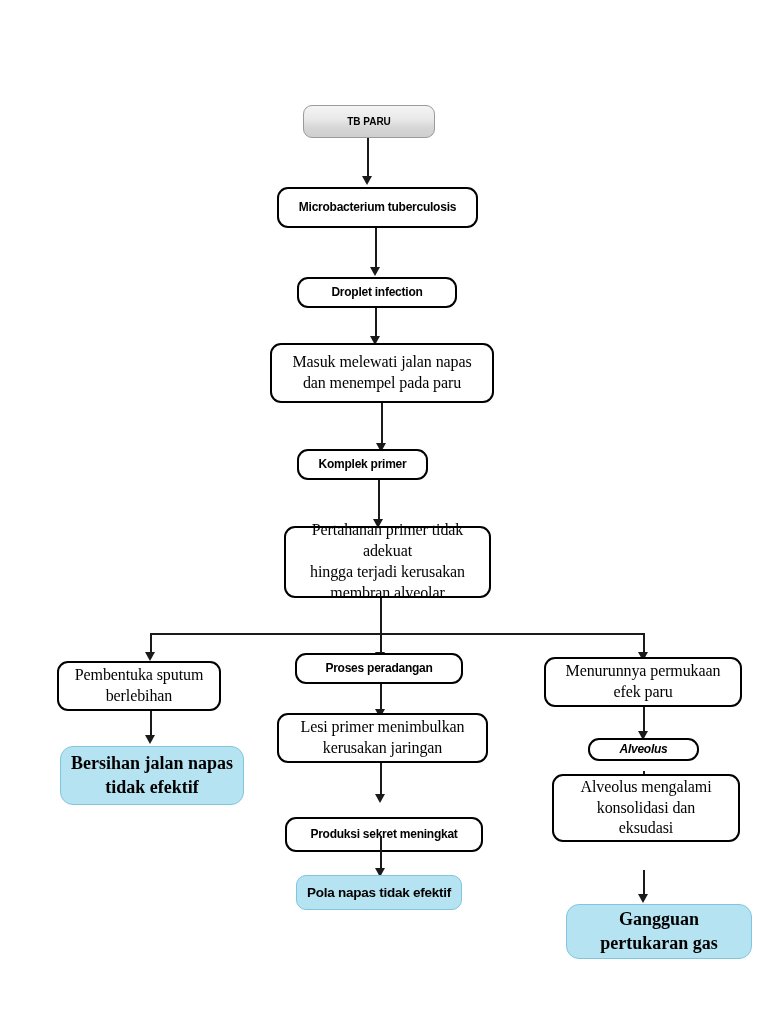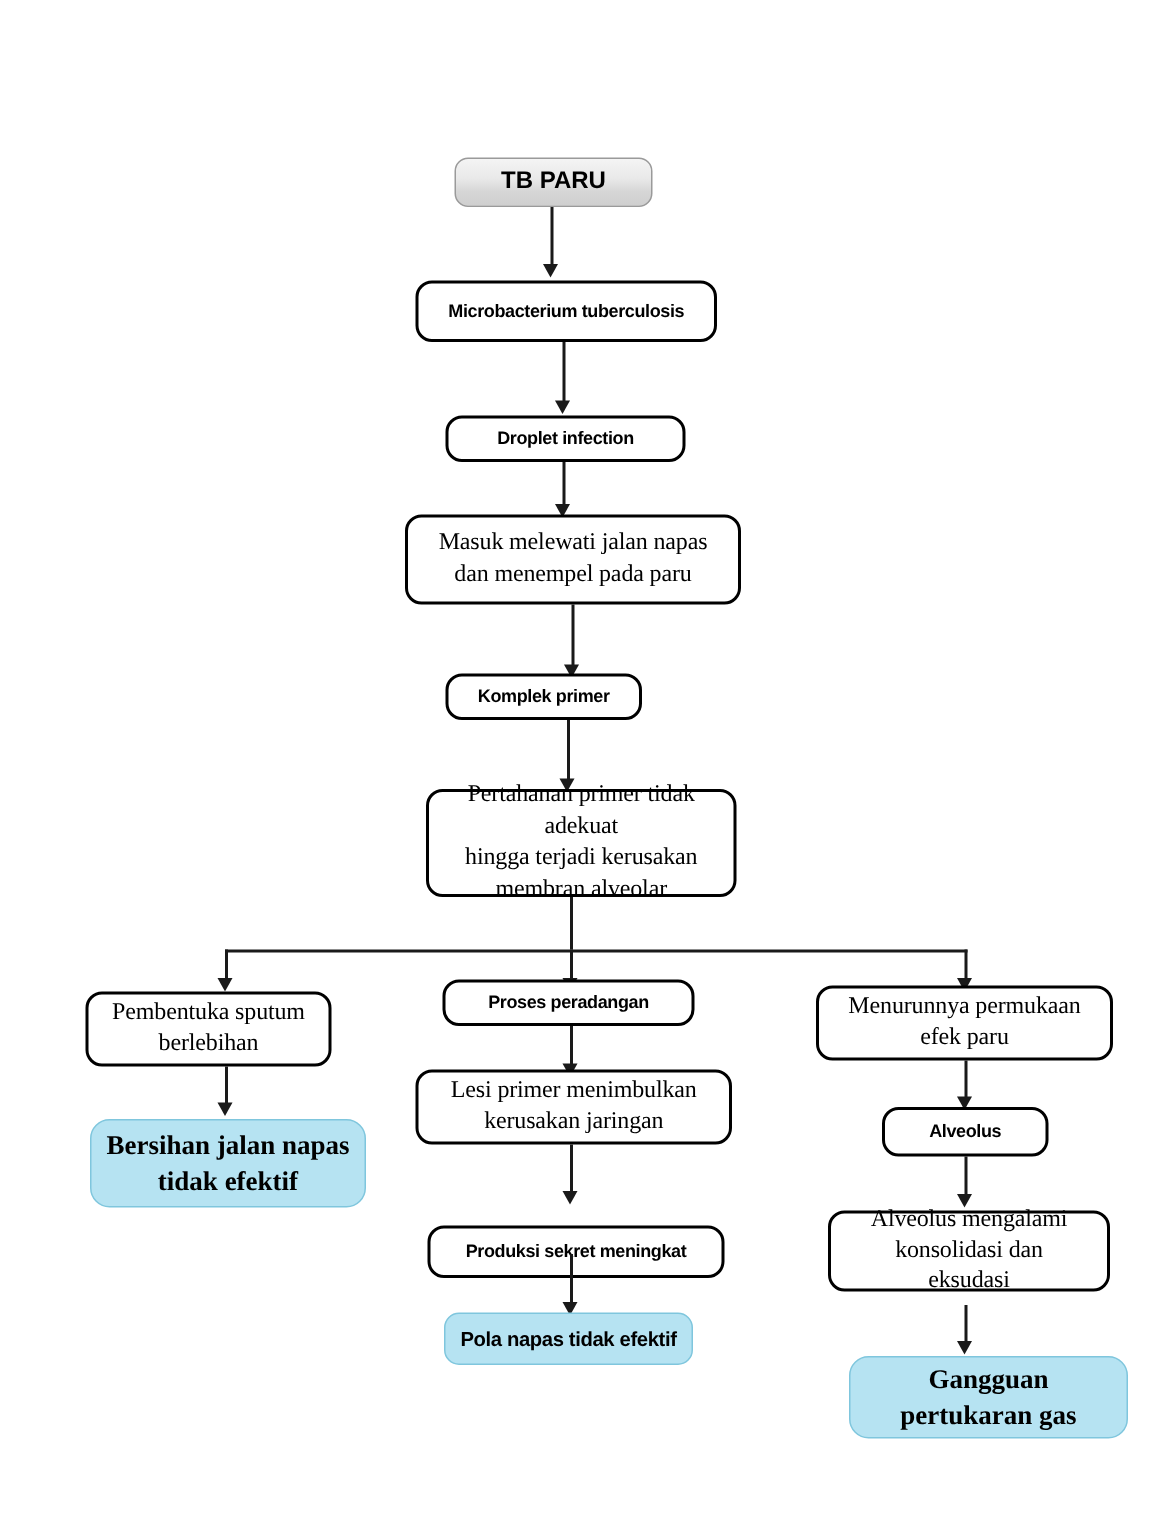--- a/index.html
+++ b/index.html
@@ -48,21 +48,21 @@
     font-size: 16px;
     letter-spacing: -0.1px;
   }
   
   .node.start {
     border: 1.3px solid #9a9a9a;
     border-radius: 9px;
     background: linear-gradient(180deg, #f4f4f4 0%, #e9e9e9 42%, #d6d6d6 70%, #cfcfcf 100%);
     font-family: "Liberation Sans", sans-serif;
     font-weight: bold;
-    font-size: 16px;
+    font-size: 10px;
   }
   
   .node.diagnosis {
     border: 1.3px solid #7fc6dd;
     border-radius: 10px;
     background: #b6e3f2;
   }
   .node.diagnosis.serifbold {
     font-family: "Liberation Serif", serif;
     font-weight: bold;
@@ -165,26 +165,26 @@
   <div class="arrowhead" style="left:375px; top:868px;"></div>
 
   <div class="node diagnosis sansbold" style="left:296px; top:875px; width:166px; height:35px;">Pola napas tidak efektif</div>
 
   <div class="node serif" style="left:544px; top:657px; width:198px; height:50px;">Menurunnya permukaan
 efek paru</div>
 
   <div class="conn v" style="left:643px; top:707px; height:26px;"></div>
   <div class="arrowhead" style="left:638px; top:731px;"></div>
 
-  <div class="node sans" style="left:588px; top:738px; width:111px; height:33px;">Alveolus</div>
+  <div class="node sans" style="left:588px; top:738px; width:111px; height:23px;font-style:italic;">Alveolus</div>
 
   <div class="conn v" style="left:643px; top:771px; height:27px;"></div>
   <div class="arrowhead" style="left:638px; top:796px;"></div>
 
-  <div class="node serif" style="left:552px; top:807px; width:188px; height:54px;">Alveolus mengalami
+  <div class="node serif" style="left:552px; top:774px; width:188px; height:68px;">Alveolus mengalami
 konsolidasi dan
 eksudasi</div>
 
   <div class="conn v" style="left:643px; top:870px; height:26px;"></div>
   <div class="arrowhead" style="left:638px; top:894px;"></div>
 
   <div class="node diagnosis serifbold" style="left:566px; top:904px; width:186px; height:55px;">Gangguan
 pertukaran gas</div>
 
 </div>

